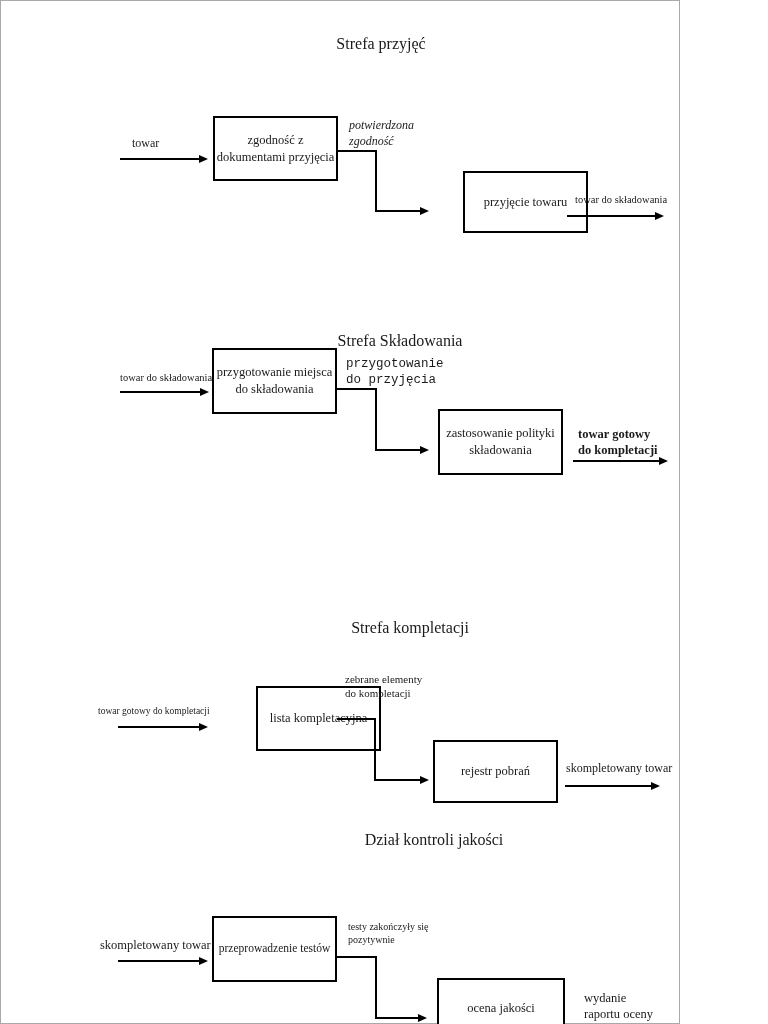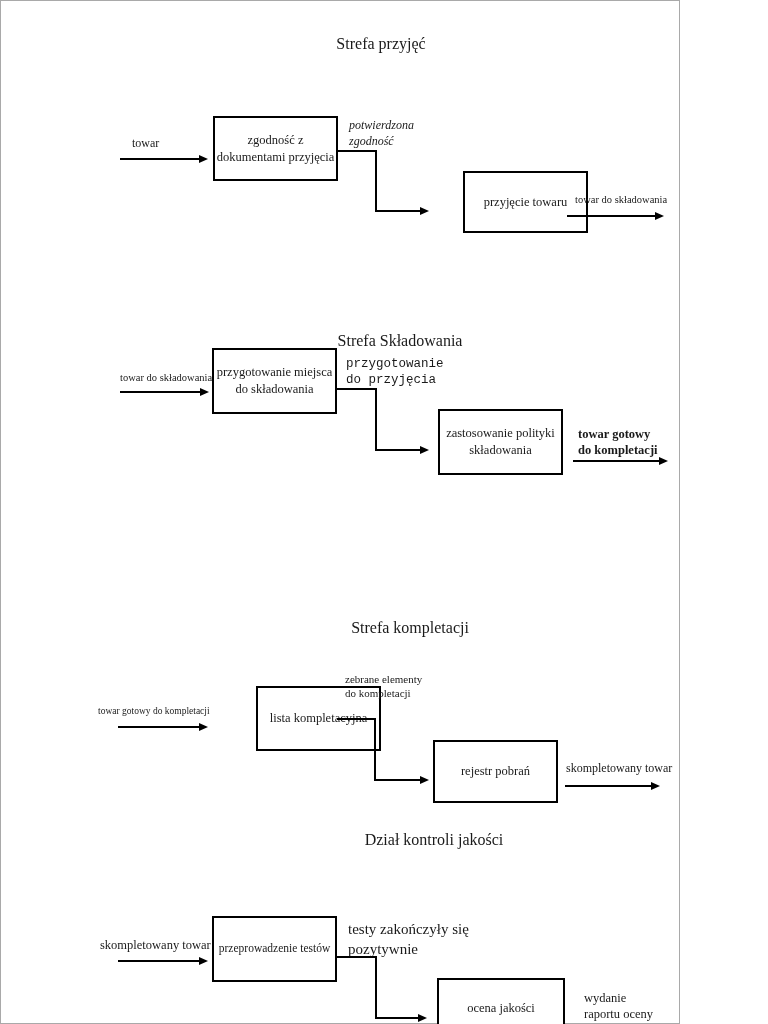--- a/index.html
+++ b/index.html
@@ -131,21 +131,21 @@
 
   <div>
     <div class="title" style="left:406px; top:831px;margin-left:28px;">Dział kontroli jakości</div>
 
     <div class="lbl" style="left:100px; top:937px; font-size:12.5px;">skompletowany towar</div>
     <div class="hl" style="left:118px; top:960px; width:82px;"></div>
     <div class="ah" style="left:199px; top:957px;"></div>
 
     <div class="box" style="left:212px; top:916px; width:125px; height:66px; font-size:11.5px;">przeprowadzenie testów</div>
 
-    <div class="lbl" style="left:348px; top:920px; font-size:15px;">testy zakończyły się
+    <div class="lbl" style="left:348px; top:920px; font-size:10px;">testy zakończyły się
 pozytywnie</div>
     <div class="hl" style="left:337px; top:956px; width:40px;"></div>
     <div class="vl" style="left:375px; top:956px; height:63px;"></div>
     <div class="hl" style="left:375px; top:1017px; width:44px;"></div>
     <div class="ah" style="left:418px; top:1014px;"></div>
 
     <div class="box" style="left:437px; top:978px; width:128px; height:60px;">ocena jakości</div>
 
     <div class="lbl" style="left:584px; top:990px; font-size:12.5px;">wydanie
 raportu oceny</div>

